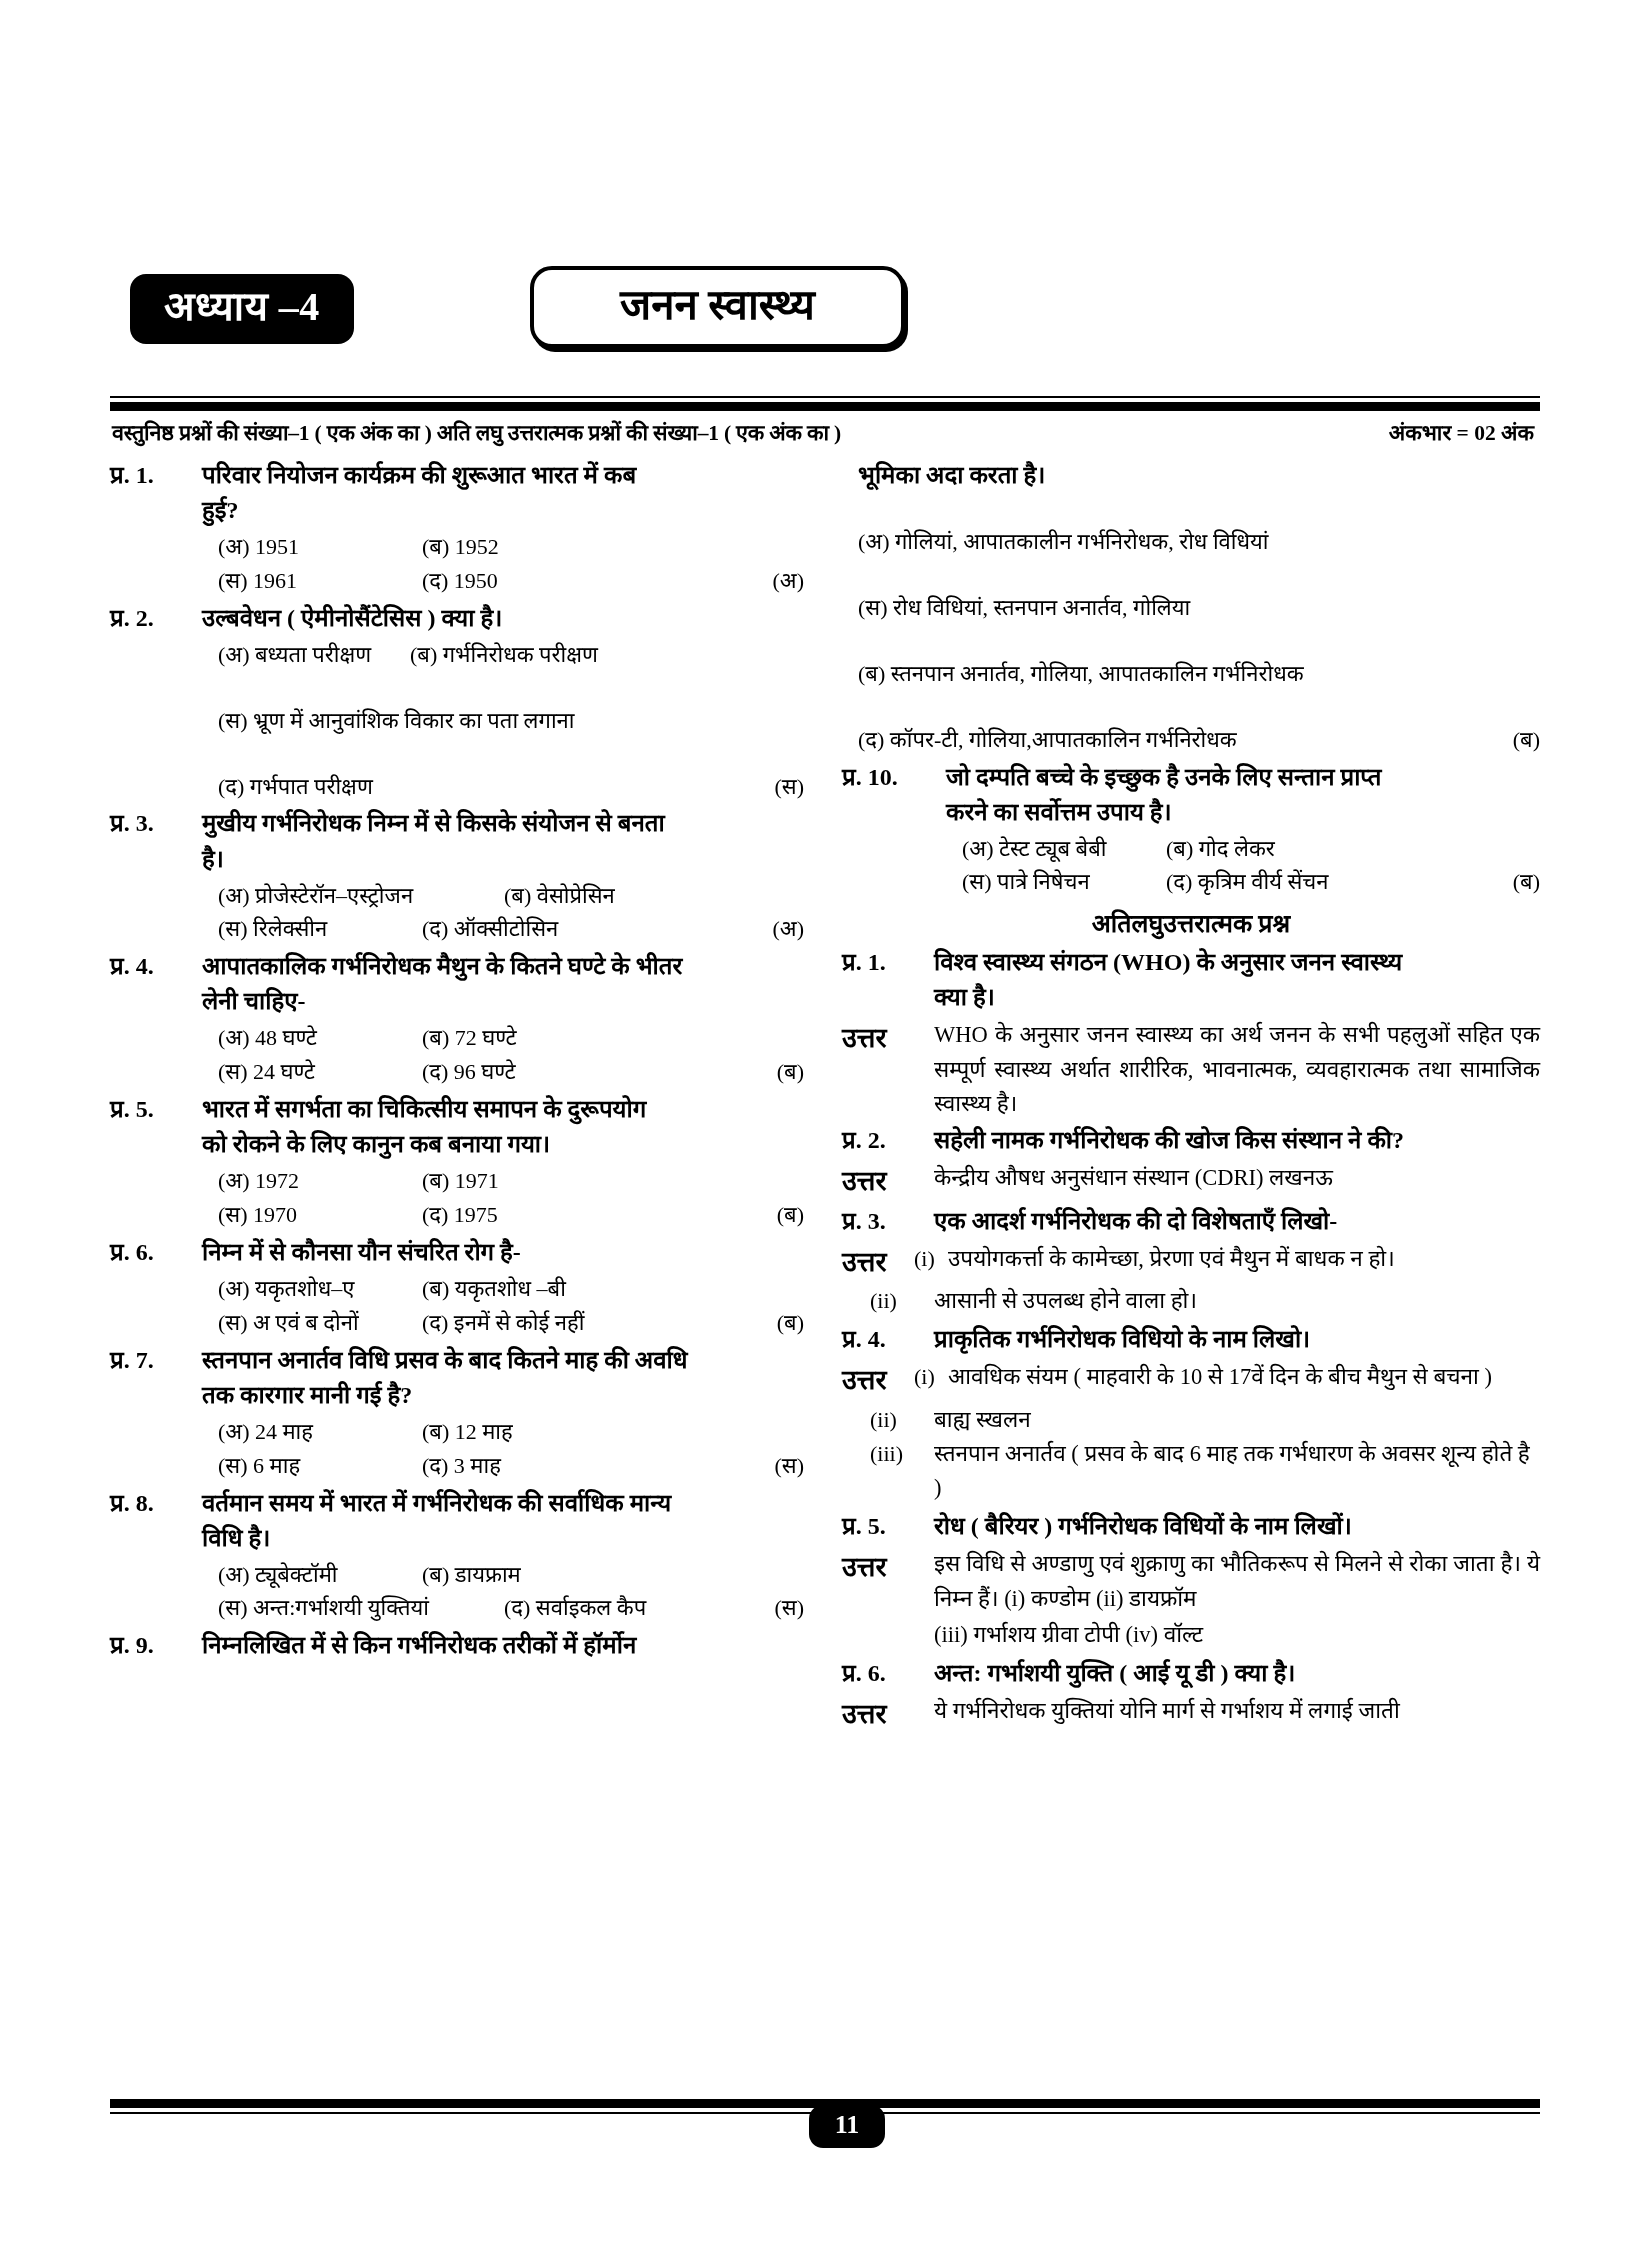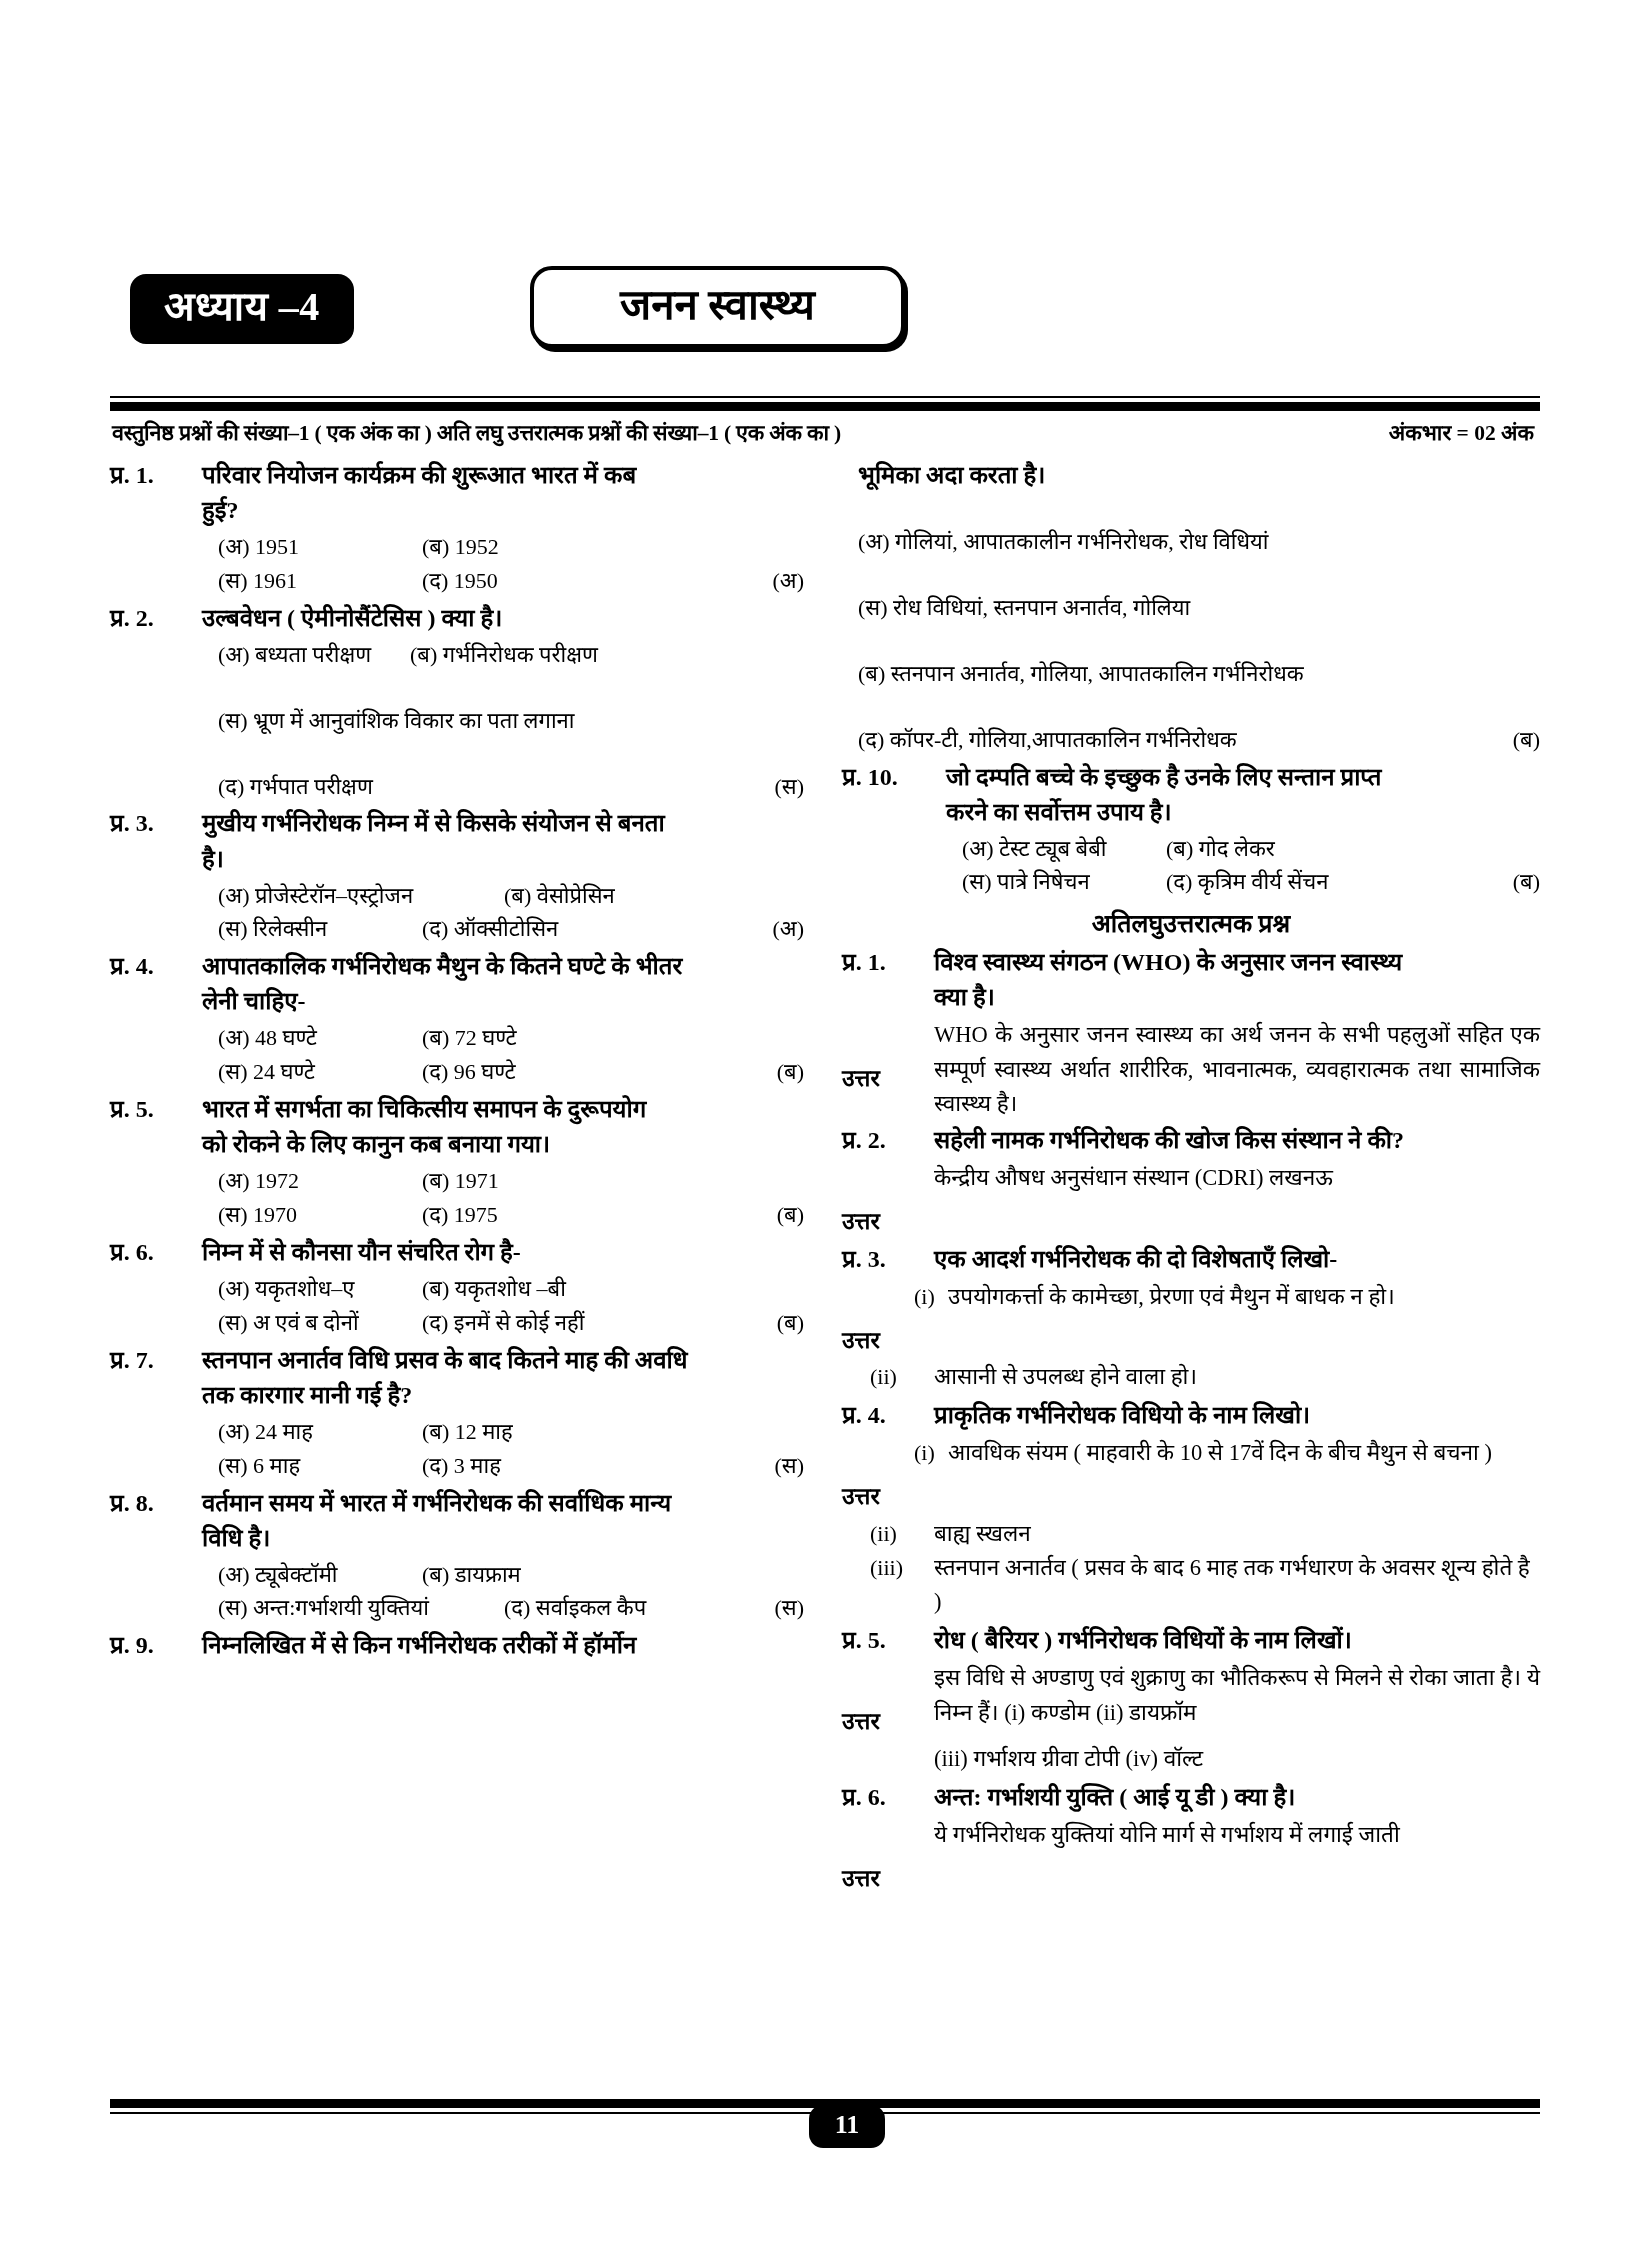--- a/index.html
+++ b/index.html
@@ -137,25 +137,24 @@
   .opt-full .txt { flex: 1; }
 
   
   .ans {
     display: flex;
     margin-bottom: 2px;
   }
   .ans-label {
     width: 92px;
     flex: 0 0 92px;
-    font-size: 23px;
+    font-size: 27px;
     font-weight: bold;
     line-height: 1.5;
     white-space: nowrap;
-    margin-top: 44px;
   }
   .ans-label.tight { width: 72px; flex: 0 0 72px; }
   .ans-text {
     flex: 1;
     font-size: 22.5px;
     line-height: 1.52;
     text-align: justify;
   }
   .ans-text.jst { text-align: justify; text-align-last: left; }
 

